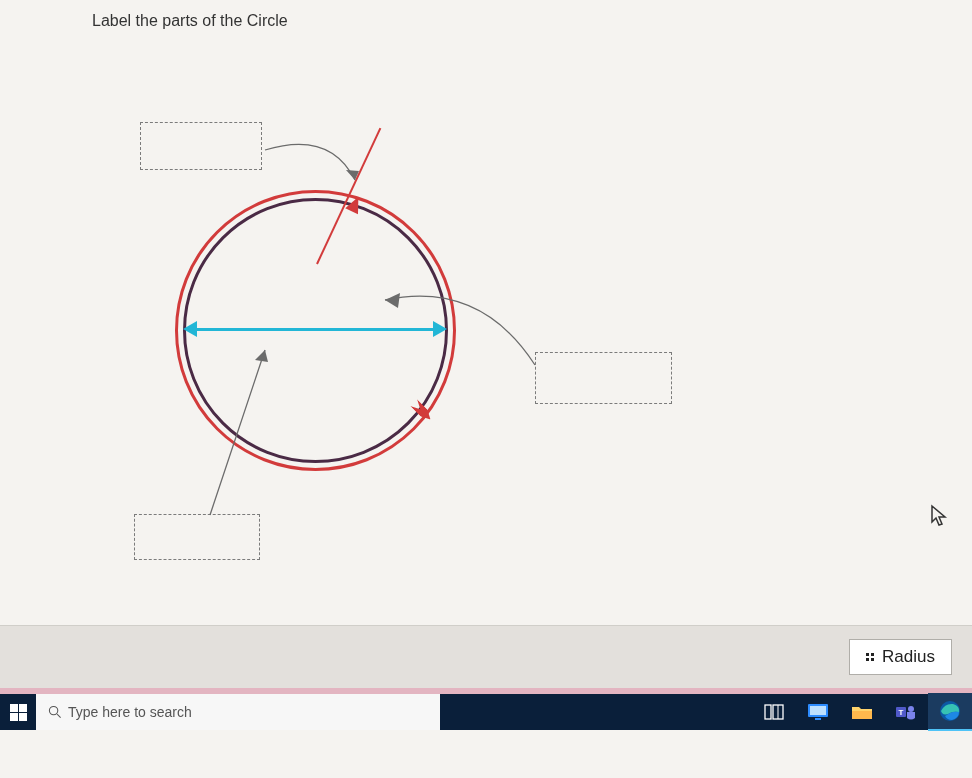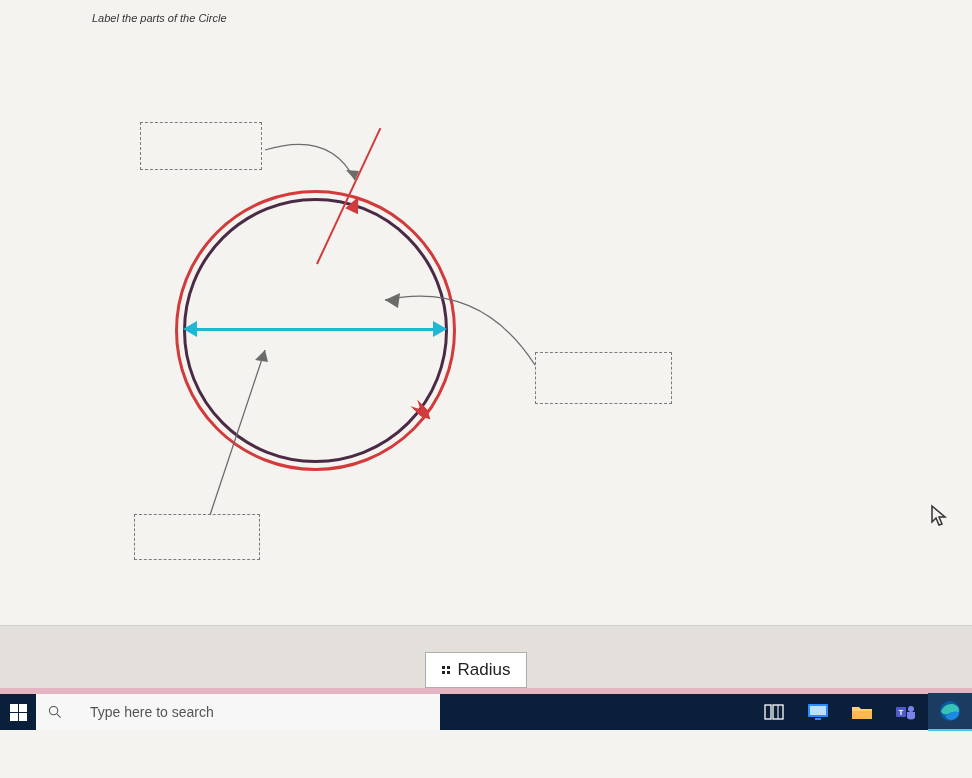--- a/index.html
+++ b/index.html
@@ -16,23 +16,22 @@
     position: relative;
     width: 972px;
     height: 730px;
     background: #f5f3f0;
   }
 
   .page-title {
     position: absolute;
     top: 12px;
     left: 92px;
-    font-size: 11px;
+    font-size: 16px;
     color: #333;
-    font-style: italic;
   }
 
   .circle-outer {
     position: absolute;
     left: 175px;
     top: 190px;
     width: 275px;
     height: 275px;
     border: 3px solid #d23b3b;
     border-radius: 50%;
@@ -135,21 +134,20 @@
     right: 0;
     bottom: 42px;
     height: 62px;
     background: #e3e0dc;
     border-top: 1px solid #d0cec9;
     display: flex;
     justify-content: flex-end;
     align-items: center;
     padding-right: 20px;
     gap: 14px;
-    flex-direction: column;
   }
   .answer {
     display: flex;
     align-items: center;
     gap: 8px;
     background: #fff;
     border: 1px solid #b0aea9;
     padding: 7px 16px;
     font-size: 17px;
     color: #222;
@@ -196,21 +194,21 @@
     grid-template-rows: 8px 8px;
     gap: 1px;
   }
   .win-icon span { background: #fff; }
 
   .search-box {
     flex: 0 0 380px;
     background: #f7f7f7;
     display: flex;
     align-items: center;
-    gap: 28px;
+    gap: 6px;
     padding: 0 12px;
     color: #555;
     font-size: 14px;
   }
   .search-box .mag {
     width: 14px; height: 14px;
   }
 
   .task-icons {
     margin-left: auto;

